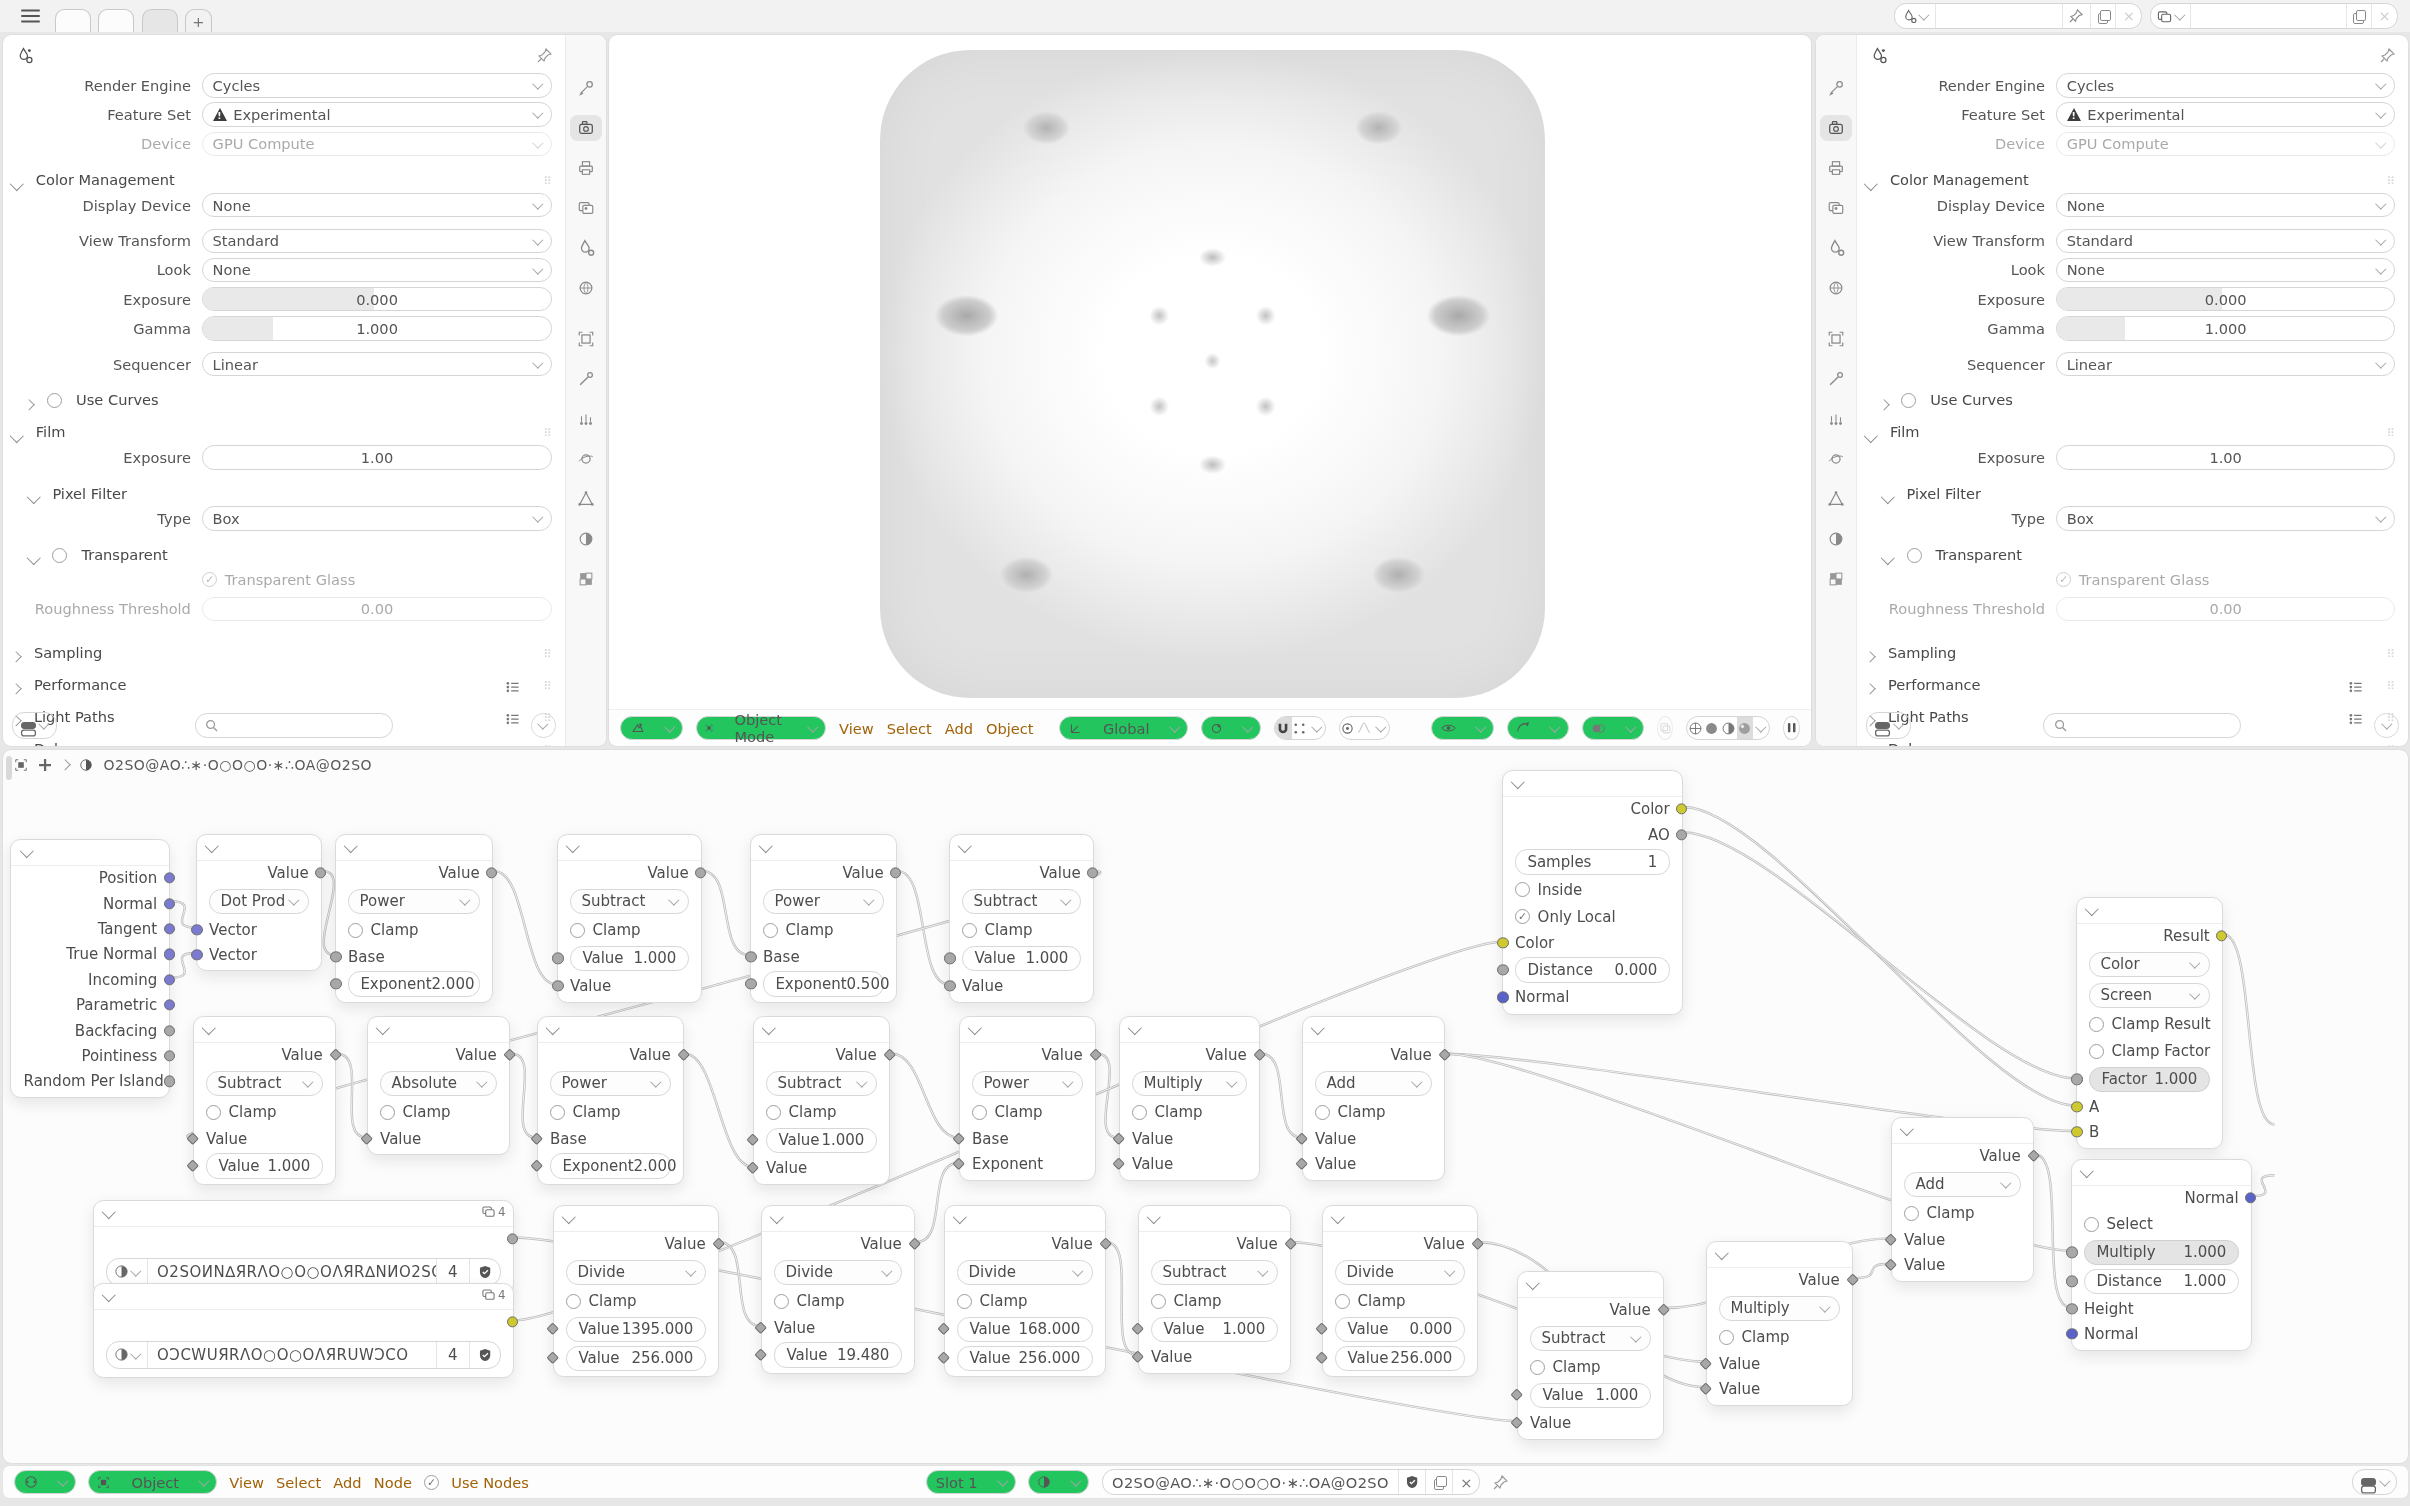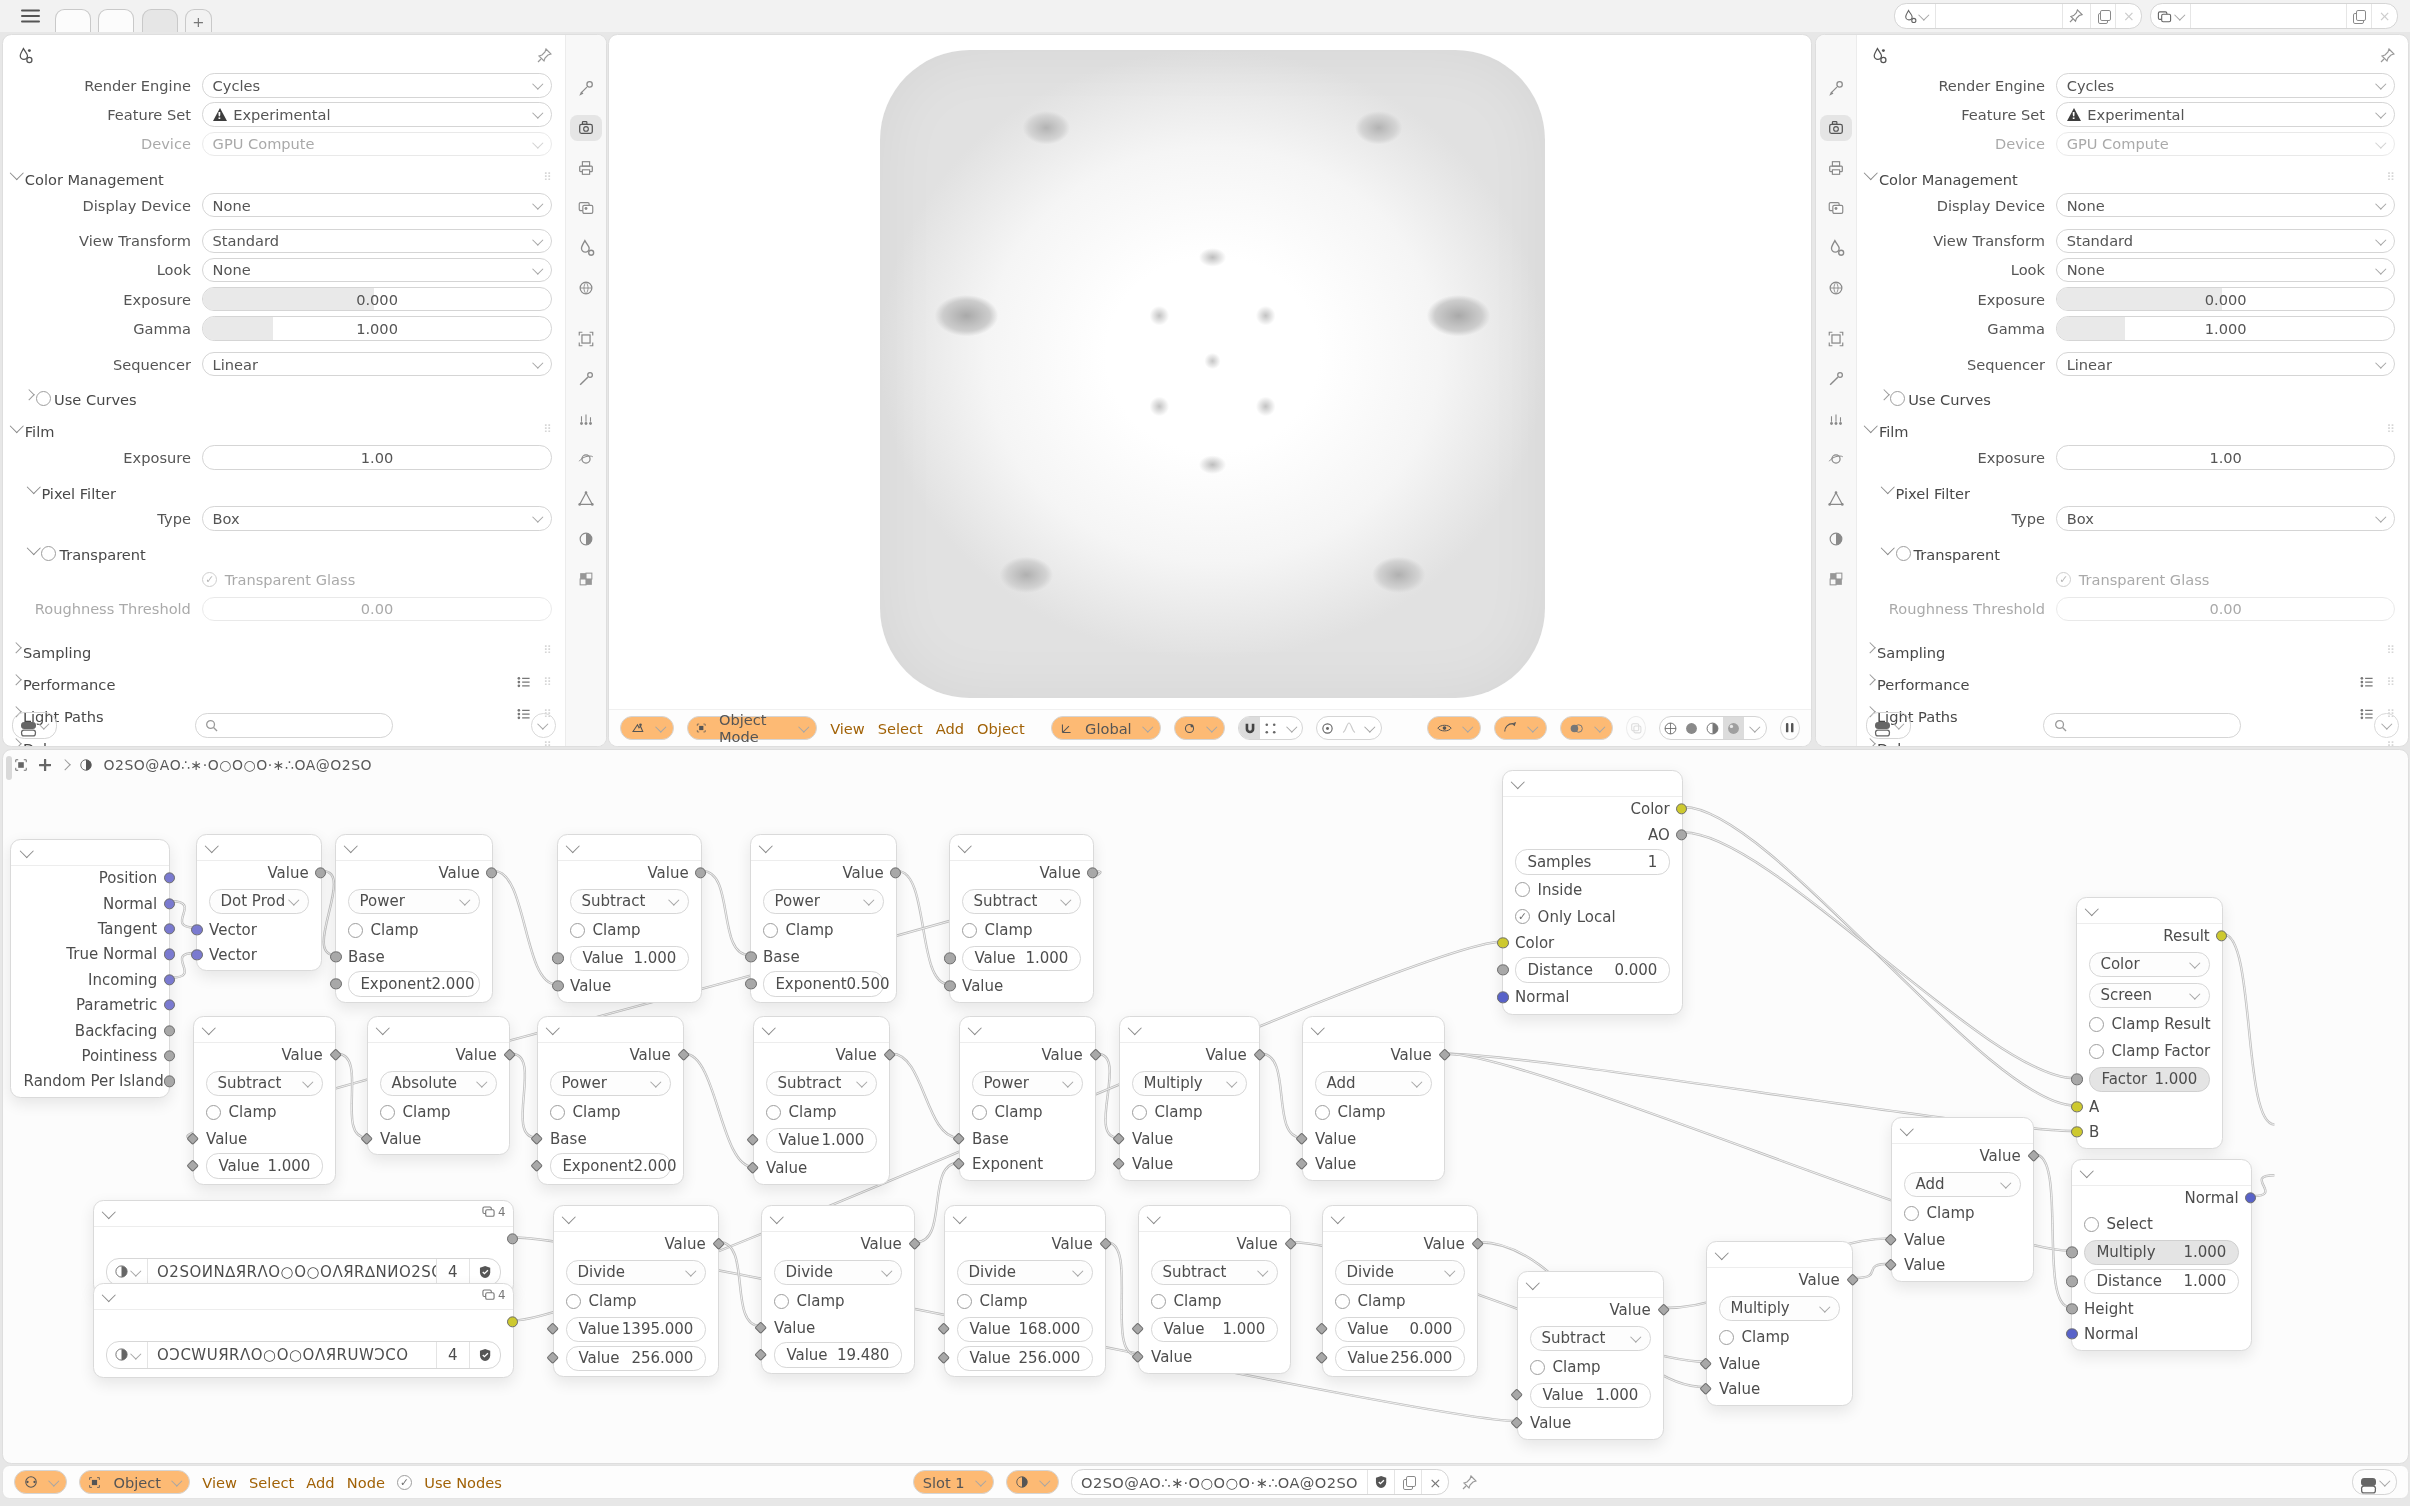--- a/index.html
+++ b/index.html
@@ -40,21 +40,21 @@
   .phead{display:flex;align-items:center;height:26px;padding:0 13px}
   .prow{display:flex;align-items:center;height:24.5px;margin:4.7px 13px 0 0;position:relative}
   .plabel{width:188px;text-align:right;padding-right:11.3px;flex:none;white-space:nowrap}
   .pwidget{flex:1;display:flex;align-items:center;min-width:0}
   .pwidget .pill{flex:1;min-width:0}
   .pill .grow{flex:1}
   .pill.center{justify-content:center}
   .pslider{position:relative;flex:1;border:0.9px solid #d5d5d5;border-radius:12.2px;height:24.5px;background:#fff;overflow:hidden;box-sizing:border-box}
   .pslider .fill{position:absolute;left:0;top:0;bottom:0;background:#e9e9e9}
   .pslider .val{position:absolute;inset:0;display:flex;align-items:center;justify-content:center}
-  .psec{display:flex;align-items:flex-start;gap:3px;margin:15px 13px 1.9px 9.4px;color:#484848}
+  .psec{display:flex;align-items:flex-end;gap:14px;margin:15px 13px 1.9px 9.4px;color:#484848}
   .psec .grip{margin-left:auto;color:#d6d6d6;font-size:11.3px}
   .psec .lsticon{margin-left:auto}
   .psec .lsticon + .grip{margin-left:9.4px}
   .ind1{margin-left:26px}
   .warntri{width:0;height:0;border-left:7.5px solid transparent;border-right:7.5px solid transparent;border-bottom:13px solid #3d3d3d;position:relative;flex:none}
   .warntri::after{content:"!";position:absolute;left:-2.3px;top:1.9px;color:#fff;font-size:9.4px;font-weight:bold}
   .pfoot{position:absolute;bottom:7.5px;left:9.4px;right:9.4px;height:26px;display:flex;align-items:center;gap:9.4px}
   .fsearch{flex:none;width:198px;margin:0 auto;height:24.5px;border:0.9px solid #d5d5d5;border-radius:12.2px;display:flex;align-items:center;gap:6.6px;padding:0 9.4px;box-sizing:border-box}
   .circbtn{width:24.5px;height:24.5px;border:0.9px solid #d9d9d9;border-radius:50%;display:flex;align-items:center;justify-content:center;box-sizing:border-box}
   .filterpill{display:flex;align-items:center;gap:4.7px;height:24.5px;border:0.9px solid #d5d5d5;border-radius:12.2px;padding:0 7.5px}
@@ -74,21 +74,21 @@
       radial-gradient(19px 13px at 50% 64%,#bdbdbd,rgba(255,255,255,0) 72%),
       radial-gradient(14px 14px at 42% 41%,#c2c2c2,rgba(255,255,255,0) 70%),
       radial-gradient(14px 14px at 58% 41%,#c2c2c2,rgba(255,255,255,0) 70%),
       radial-gradient(14px 14px at 42% 55%,#c2c2c2,rgba(255,255,255,0) 70%),
       radial-gradient(14px 14px at 58% 55%,#c2c2c2,rgba(255,255,255,0) 70%),
       radial-gradient(11.3px 11.3px at 50% 48%,#c6c6c6,rgba(255,255,255,0) 72%),
       radial-gradient(closest-side at 50% 47%,#ffffff 32%,#f5f5f5 68%,#e1e1e1 100%);
     box-shadow:inset 0 0 66px rgba(0,0,0,.05)}
   #vheader{position:absolute;left:0;right:0;bottom:0;height:36px;display:flex;align-items:center;gap:13px;padding:0 11.3px;background:#fdfdfd;border-top:0.9px solid #f0f0f0}
   .menu{color:#a16207}
-  .chip{display:flex;align-items:center;gap:12px;height:24.5px;border:0.9px solid #d5d5d5;border-radius:12.2px;background:#fdba74;padding:0 8.5px;box-sizing:border-box}
+  .chip{display:flex;align-items:center;gap:21px;height:24.5px;border:0.9px solid #d5d5d5;border-radius:12.2px;background:#22c55e;padding:0 8.5px;box-sizing:border-box}
   .chipgrp{display:flex;align-items:center;height:24.5px;border:0.9px solid #d5d5d5;border-radius:12.2px;background:#fff;overflow:hidden;box-sizing:border-box}
   .chipgrp .cell{display:flex;align-items:center;justify-content:center;width:26px;height:100%}
   .cell.active{background:#dcdcdc}
   
   #nodeed{left:1.9px;top:749px;width:2407px;height:715px;background:#fcfcfc}
   #nwires{position:absolute;left:0;top:0}
   #ncanvas{position:absolute;left:0;top:0;width:100%;height:100%}
   .crumb{position:absolute;left:11.3px;top:6.6px;display:flex;align-items:center;gap:10.4px;color:#6e6e6e;z-index:3}
   .crumb .name{font-size:14px;color:#585858;letter-spacing:0.5px}
   .vscroll{position:absolute;left:2.8px;top:5.6px;width:6.6px;height:24.5px;background:#d9d9d9;border-radius:3.8px}

